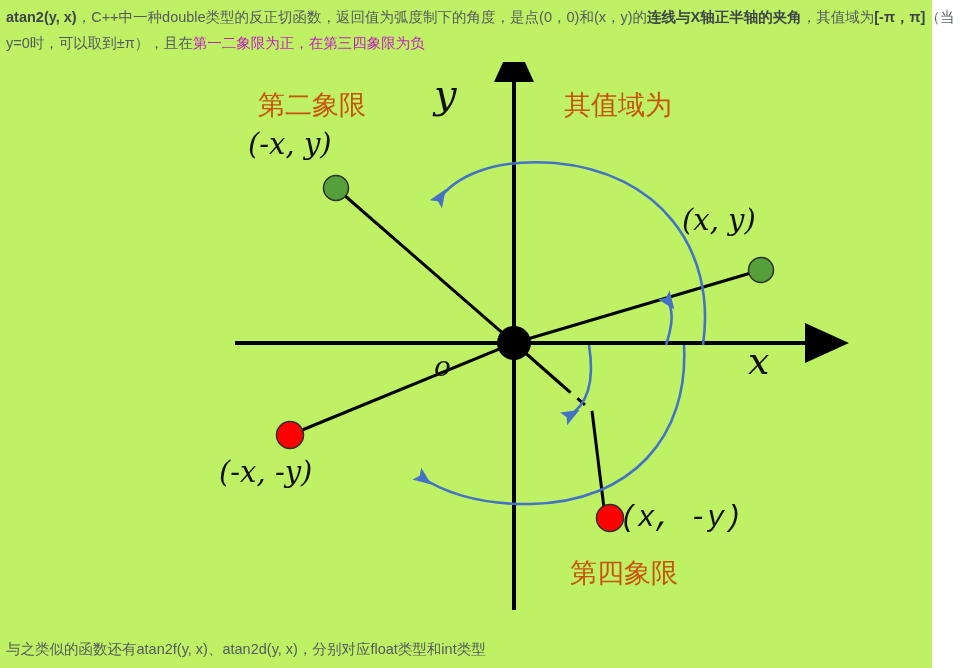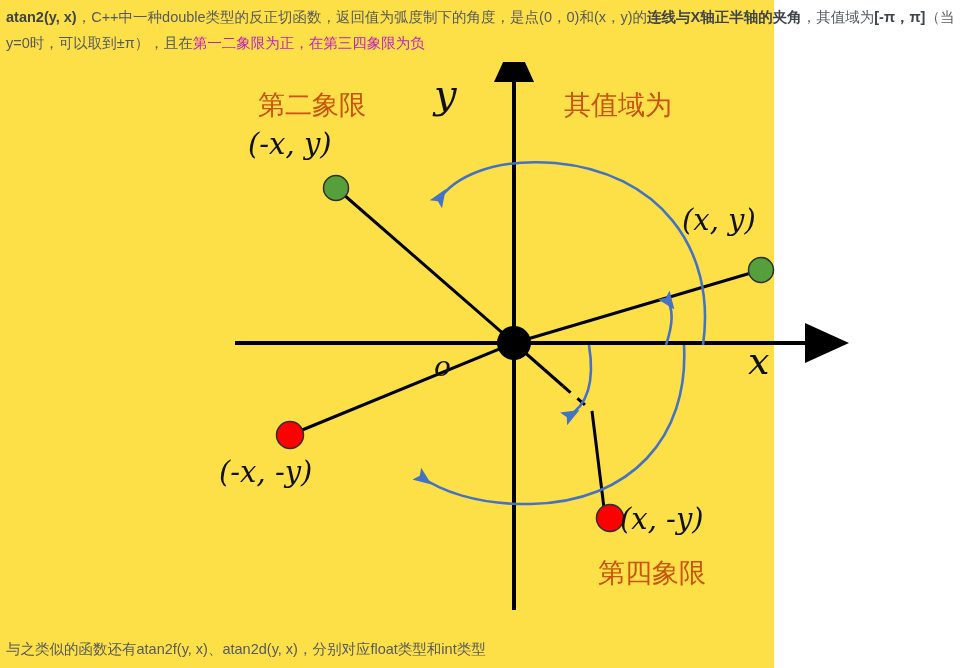--- a/index.html
+++ b/index.html
@@ -9,23 +9,23 @@
   }
   body {
     width: 978px;
     height: 668px;
     font-family: "Liberation Sans", sans-serif;
     position: relative;
     overflow: hidden;
   }
   #page {
     position: relative;
-    width: 774px;
+    width: 932px;
     height: 668px;
-    background: #fde047;
+    background: #bef264;
   }
   .caption {
     position: absolute;
     left: 6px;
     color: #555a5f;
     font-size: 14.5px;
     line-height: 26px;
     letter-spacing: 0px;
   }
   #top-caption {
@@ -118,26 +118,26 @@
       <circle cx="475" cy="281" r="17" fill="#000000"></circle>
 
       <circle cx="297" cy="126" r="12.5" fill="#55a03a" stroke="#2f2f2f" stroke-width="1.5"></circle>
       <circle cx="722" cy="208" r="12.5" fill="#55a03a" stroke="#2f2f2f" stroke-width="1.5"></circle>
       <circle cx="251" cy="373" r="13.5" fill="#fe0000" stroke="#2f2f2f" stroke-width="1.5"></circle>
       <circle cx="571" cy="456" r="13.5" fill="#fe0000" stroke="#2f2f2f" stroke-width="1.5"></circle>
     </svg>
 
     <div class="qlabel" style="left:258px; top:25px;">第二象限</div>
     <div class="qlabel" style="left:564px; top:25px;">其值域为</div>
-    <div class="qlabel" style="left:570px; top:493px;margin-left:28px;">第四象限</div>
+    <div class="qlabel" style="left:570px; top:493px;">第四象限</div>
 
     <div class="plabel" style="left:248px; top:65px;">(-x, y)</div>
     <div class="plabel" style="left:682px; top:141px;">(x, y)</div>
     <div class="plabel" style="left:219px; top:393px;">(-x, -y)</div>
-    <div class="plabel" style="left:620px; top:440px;">(x, -y)</div>
+    <div class="plabel" style="left:620px; top:440px;font-family:Liberation Mono, monospace;">(x, -y)</div>
 
     <div class="axlabel" style="left:434px; top:9px; font-size:40px;">y</div>
     <div class="axlabel" style="left:748px; top:277px; font-size:38px;">x</div>
     <div class="axlabel" style="left:434px; top:288px; font-size:28px;">o</div>
 
   </div>
 
   <div class="caption" id="bottom-caption">与之类似的函数还有atan2f(y, x)、atan2d(y, x)，分别对应float类型和int类型</div>
 
 </div>

